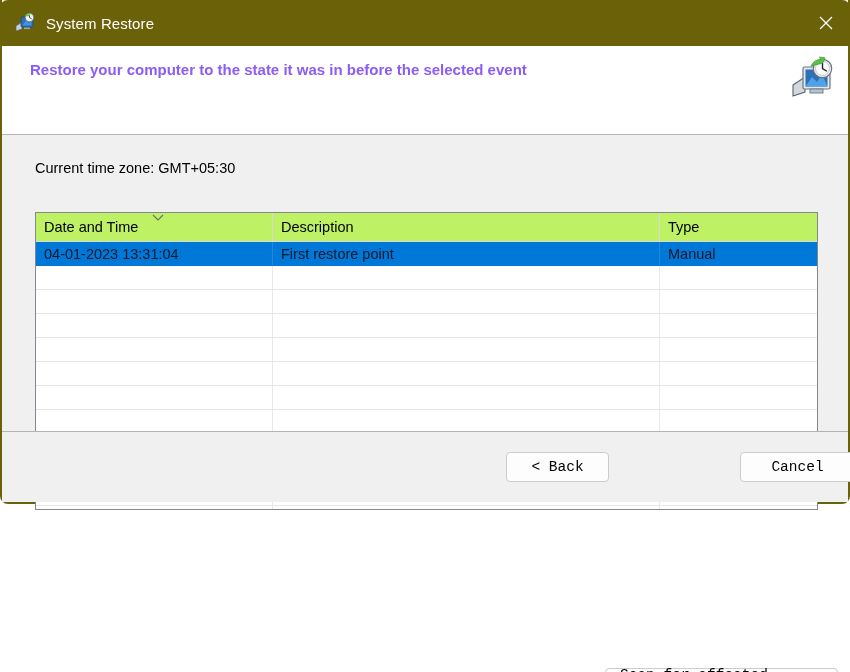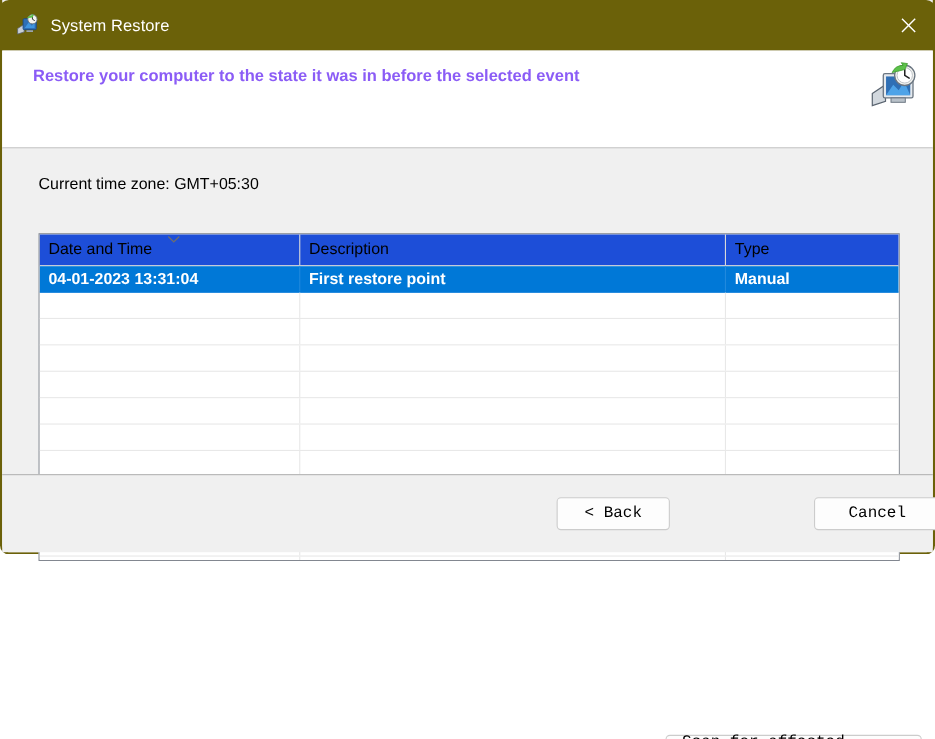--- a/index.html
+++ b/index.html
@@ -116,21 +116,21 @@
     height: 298px;
     box-sizing: border-box;
     border: 1px solid #828790;
     background: #ffffff;
     overflow: hidden;
   }
   .lv-head {
     display: flex;
     height: 28px;
     border-bottom: 1px solid #d9d9d9;
-    background: #1d4ed8;
+    background: #bef264;
   }
   .lv-head .cell {
     box-sizing: border-box;
     display: flex;
     align-items: center;
     font-size: 14.5px;
     color: #000000;
     padding-left: 8px;
     border-right: 1px solid #d9d9d9;
     position: relative;
@@ -166,23 +166,22 @@
     border-right: 1px solid #e8e8e8;
     white-space: nowrap;
     overflow: hidden;
   }
   .lv-row .cell:last-child { border-right: none; }
   .lv-row.selected {
     background: #0078d7;
     border-bottom: 1px solid #0078d7;
   }
   .lv-row.selected .cell {
-    color: #ffffff;
+    color: #0f172a;
     border-right-color: #2089dd;
-    font-weight: bold;
   }
 
   
   .btn {
     box-sizing: border-box;
     background: #fdfdfd;
     border: 1px solid #cccccc;
     border-radius: 4px;
     font-family: Liberation Mono, monospace;
     font-size: 14.5px;

